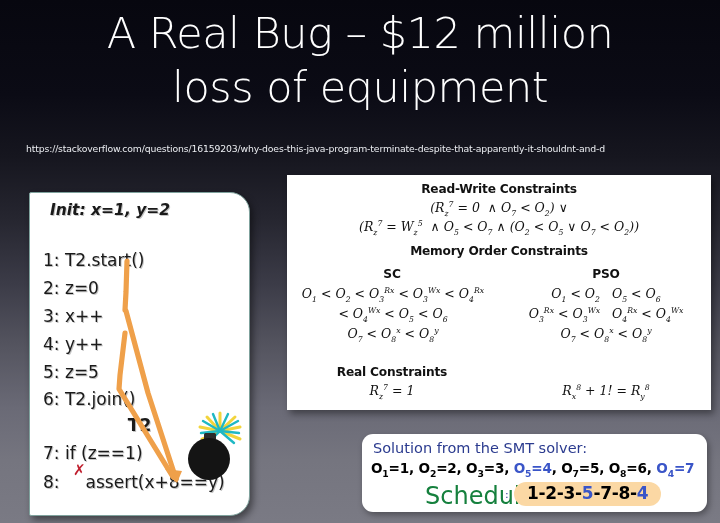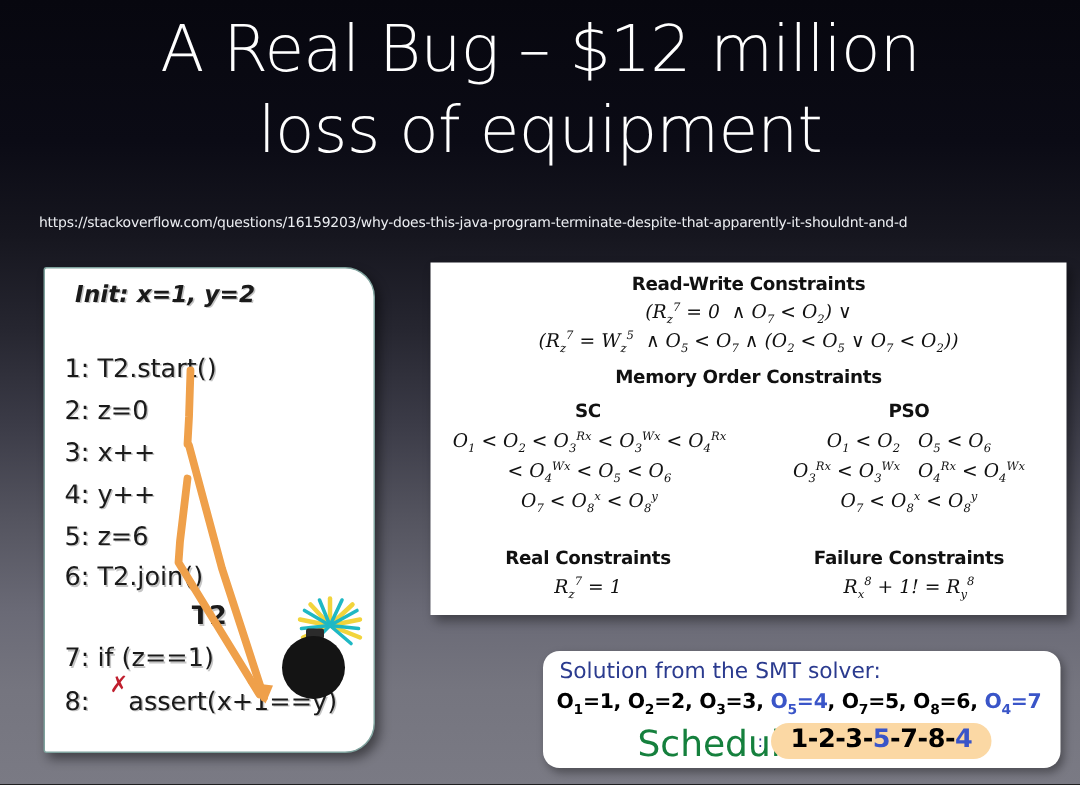--- a/index.html
+++ b/index.html
@@ -53,21 +53,21 @@
     font-size: 9.3px;
     font-weight: 400;
     letter-spacing: -0.15px;
     white-space: nowrap;
   }
 
   
   #code-card {
     position: absolute;
     left: 29px;
-    top: 178px;
+    top: 192px;
     width: 219px;
     height: 322px;
     background: #ffffff;
     border: 1.6px solid #7fa29d;
     border-radius: 2px 20px 20px 2px;
     box-shadow: 3px 4px 7px rgba(0,0,0,0.45);
     overflow: hidden;
   }
   .code-line {
     position: absolute;
@@ -246,27 +246,27 @@
 
   <div id="code-card">
 
     <div class="code-line" id="init-line">Init: x=1, y=2</div>
 
 
     <div class="code-line" id="l1"><span>1:</span> <span>T2.start()</span></div>
     <div class="code-line" id="l2"><span>2:</span> <span>z=0</span></div>
     <div class="code-line" id="l3"><span>3:</span> <span>x++</span></div>
     <div class="code-line" id="l4"><span>4:</span> <span>y++</span></div>
-    <div class="code-line" id="l5"><span>5:</span> <span>z=6</span></div>
+    <div class="code-line" id="l5"><span>5:</span> <span>z=5</span></div>
     <div class="code-line" id="l6"><span>6:</span> <span>T2.join()</span></div>
 
     <div class="code-line thread-hdr" id="t2-hdr">T2</div>
 
     <div class="code-line" id="l7"><span>7:</span> <span>if (z==1)</span></div>
-    <div class="code-line" id="l8"><span>8:</span><span class="indent"></span><span>assert(x+1==y)</span></div>
+    <div class="code-line" id="l8"><span>8:</span><span class="indent"></span><span>assert(x+8==y)</span></div>
 
     <div id="fail-x">✗</div>
 
     <svg id="arrows" viewBox="0 0 219 322">
       <g fill="none" stroke="#efa04a" stroke-width="5.2" stroke-linecap="round" stroke-linejoin="round">
 
         <path d="M97,68 L96,99 L95,117"></path>
 
         <path d="M96,118 L118,200 L132,243 L146,286"></path>
 
@@ -310,21 +310,20 @@
     <div class="c-math" id="rw-l2">(<i>R</i><sub>z</sub><sup>7</sup> = <i>W</i><sub>z</sub><sup>5</sup> &nbsp;<span class="op">∧</span> <i>O</i><sub>5</sub> &lt; <i>O</i><sub>7</sub> <span class="op">∧</span> (<i>O</i><sub>2</sub> &lt; <i>O</i><sub>5</sub> <span class="op">∨</span> <i>O</i><sub>7</sub> &lt; <i>O</i><sub>2</sub>))</div>
 
     <div class="c-head" id="mo-head">Memory Order Constraints</div>
     <div class="c-head" id="sc-head">SC</div>
     <div class="c-head" id="pso-head">PSO</div>
 
     <div class="c-math" id="sc-body"><i>O</i><sub>1</sub> &lt; <i>O</i><sub>2</sub> &lt; <i>O</i><sub>3</sub><sup>Rx</sup> &lt; <i>O</i><sub>3</sub><sup>Wx</sup> &lt; <i>O</i><sub>4</sub><sup>Rx</sup><br>&lt; <i>O</i><sub>4</sub><sup>Wx</sup> &lt; <i>O</i><sub>5</sub> &lt; <i>O</i><sub>6</sub><br><i>O</i><sub>7</sub> &lt; <i>O</i><sub>8</sub><sup>x</sup> &lt; <i>O</i><sub>8</sub><sup>y</sup></div>
     <div class="c-math" id="pso-body"><i>O</i><sub>1</sub> &lt; <i>O</i><sub>2</sub> &nbsp;&nbsp;<i>O</i><sub>5</sub> &lt; <i>O</i><sub>6</sub><br><i>O</i><sub>3</sub><sup>Rx</sup> &lt; <i>O</i><sub>3</sub><sup>Wx</sup> &nbsp;&nbsp;<i>O</i><sub>4</sub><sup>Rx</sup> &lt; <i>O</i><sub>4</sub><sup>Wx</sup><br><i>O</i><sub>7</sub> &lt; <i>O</i><sub>8</sub><sup>x</sup> &lt; <i>O</i><sub>8</sub><sup>y</sup></div>
 
     <div class="c-head" id="path-head">Real Constraints</div>
-    <div class="c-head" id="fail-head">Failure Constraints</div>
     <div class="c-math" id="path-body"><i>R</i><sub>z</sub><sup>7</sup> = 1</div>
     <div class="c-math" id="fail-body"><i>R</i><sub>x</sub><sup>8</sup> + 1! = <i>R</i><sub>y</sub><sup>8</sup></div>
   </div>
 
   <div id="solution">
     <div id="sol-title">Solution from the SMT solver:</div>
     <div id="sol-values">O<sub>1</sub>=1, O<sub>2</sub>=2, O<sub>3</sub>=3, <span class="hl">O<sub>5</sub>=4</span>, O<sub>7</sub>=5, O<sub>8</sub>=6, <span class="hl">O<sub>4</sub>=7</span></div>
     <div id="sched-label">Schedule</div>
     <div id="sched-colon">:</div>
     <div id="sched-pill">1-2-3-<span class="hl">5</span>-7-8-<span class="hl">4</span></div>

